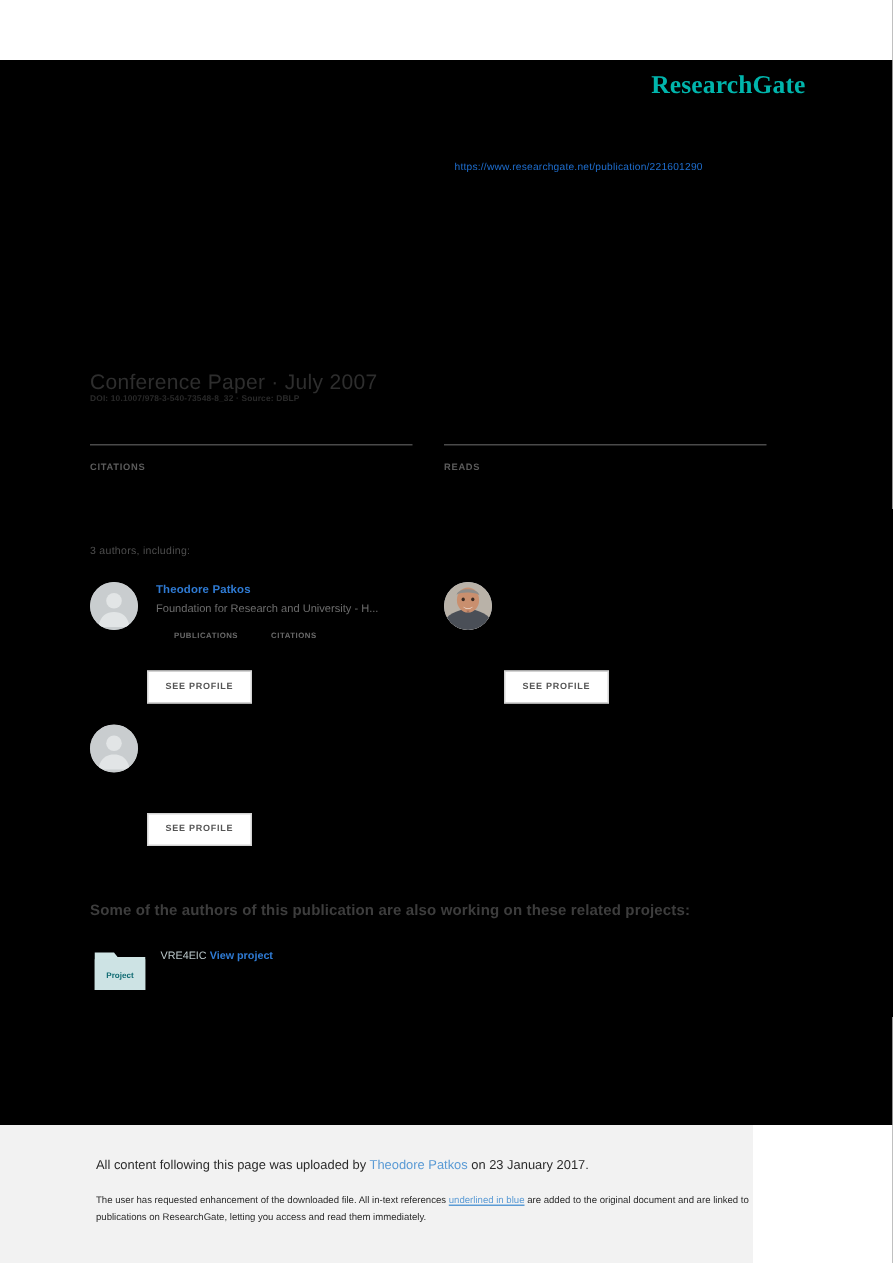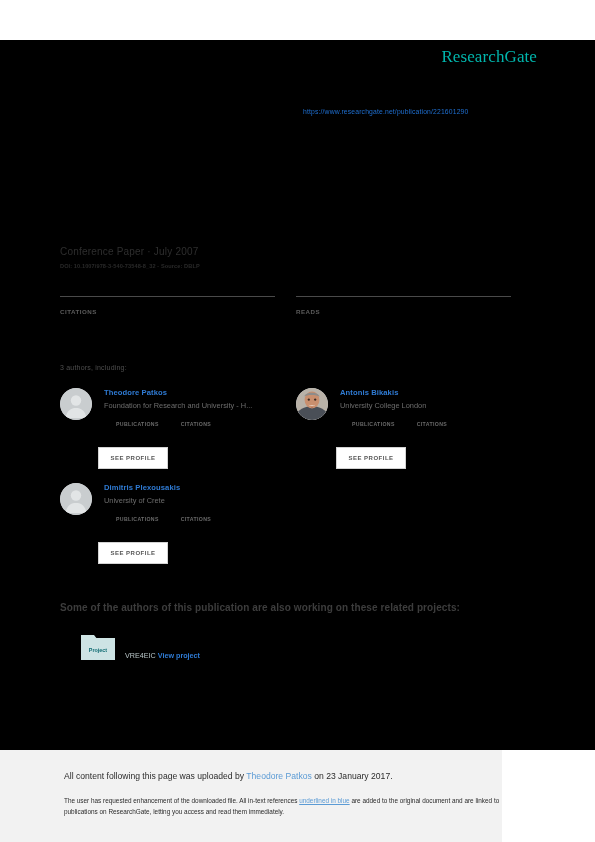--- a/index.html
+++ b/index.html
@@ -25,21 +25,21 @@
     background: #000000;
   }
 
   
   .rg-logo {
     position: absolute;
     right: 58px;
     top: 47px;
     font-family: "Liberation Serif", serif;
     font-size: 17px;
-    font-weight: 400;
+    font-weight: 700;
     color: #00b5ac;
     letter-spacing: 0.1px;
     white-space: nowrap;
   }
 
   
   .pub-url {
     position: absolute;
     left: 303px;
     top: 108px;
@@ -67,21 +67,21 @@
     width: 470px;
     font-size: 9px;
     color: #000000;
   }
 
   
   .meta-type {
     position: absolute;
     left: 60px;
     top: 246px;
-    font-size: 10px;
+    font-size: 14px;
     color: #2e2e2e;
     letter-spacing: 0.2px;
     white-space: nowrap;
   }
   .meta-doi {
     position: absolute;
     left: 60px;
     top: 263px;
     font-size: 5.6px;
     font-weight: 700;
@@ -211,22 +211,21 @@
     font-size: 10px;
     font-weight: 700;
     color: #3d3d3d;
     letter-spacing: 0.1px;
   }
   .project-row {
     position: absolute;
     left: 63px;
     top: 632px;
     display: flex;
-    align-items: flex-end;
-    margin-left: 18px;
+    align-items: flex-start;
   }
   .folder-icon {
     width: 34px;
     height: 28px;
     position: relative;
     flex: none;
   }
   .project-text {
     margin-left: 10px;
     font-size: 7.2px;
@@ -341,58 +340,30 @@
         <path d="M0 26 C4 20 12 18 16 18 C20 18 28 20 32 26 L32 32 L0 32 Z" fill="#4a4f57"></path>
         <ellipse cx="16" cy="12" rx="7.4" ry="8.4" fill="#c98f6e"></ellipse>
         <path d="M8.4 8.5 C9.5 3.6 22.4 3.6 23.6 8.8 C21.5 6.6 11 6.2 8.4 8.5 Z" fill="#8d8c8a"></path>
         <ellipse cx="12.8" cy="11.6" rx="1.1" ry="1.2" fill="#3a2a22"></ellipse>
         <ellipse cx="19.2" cy="11.6" rx="1.1" ry="1.2" fill="#3a2a22"></ellipse>
         <path d="M12.6 16.4 C14.4 18 17.6 18 19.4 16.4 C18 18.6 14 18.6 12.6 16.4 Z" fill="#ffffff"></path>
         <path d="M15 19 C15.4 20.4 16.6 20.4 17 19 Z" fill="#a8705a"></path>
       </g>
     </svg>
   </div>
-  <div class="author-body">
-    <div class="author-name">Antonis Bikakis</div>
-    <div class="author-affil">University College London</div>
-    <div class="author-stats">
-      <div class="author-stat">
-        <div class="num"></div>
-        <div class="lbl">PUBLICATIONS</div>
-      </div>
-      <div class="author-stat">
-        <div class="num"></div>
-        <div class="lbl">CITATIONS</div>
-      </div>
-    </div>
-  </div>
 </div>
 <div class="see-profile p1">SEE PROFILE</div>
 
 <div class="author-card a2">
   <div class="avatar">
     <svg width="32" height="32" viewBox="0 0 32 32">
       <circle cx="16" cy="16" r="16" fill="#c9cdcf"></circle>
       <circle cx="16" cy="12.5" r="5.2" fill="#e2e5e6"></circle>
       <path d="M5.5 30 C6.8 22.5 11 20 16 20 C21 20 25.2 22.5 26.5 30 Z" fill="#e2e5e6"></path>
     </svg>
-  </div>
-  <div class="author-body">
-    <div class="author-name">Dimitris Plexousakis</div>
-    <div class="author-affil">University of Crete</div>
-    <div class="author-stats">
-      <div class="author-stat">
-        <div class="num"></div>
-        <div class="lbl">PUBLICATIONS</div>
-      </div>
-      <div class="author-stat">
-        <div class="num"></div>
-        <div class="lbl">CITATIONS</div>
-      </div>
-    </div>
   </div>
 </div>
 <div class="see-profile p2">SEE PROFILE</div>
 
 <div class="projects-heading">Some of the authors of this publication are also working on these related projects:</div>
 <div class="project-row">
   <div class="folder-icon">
     <svg width="34" height="28" viewBox="0 0 34 28">
       <path d="M0 3 L13 3 L15.4 6 L34 6 L34 28 L0 28 Z" fill="#cfe5e5"></path>
       <rect x="0" y="7.5" width="34" height="20.5" fill="#cde3e4"></rect>

